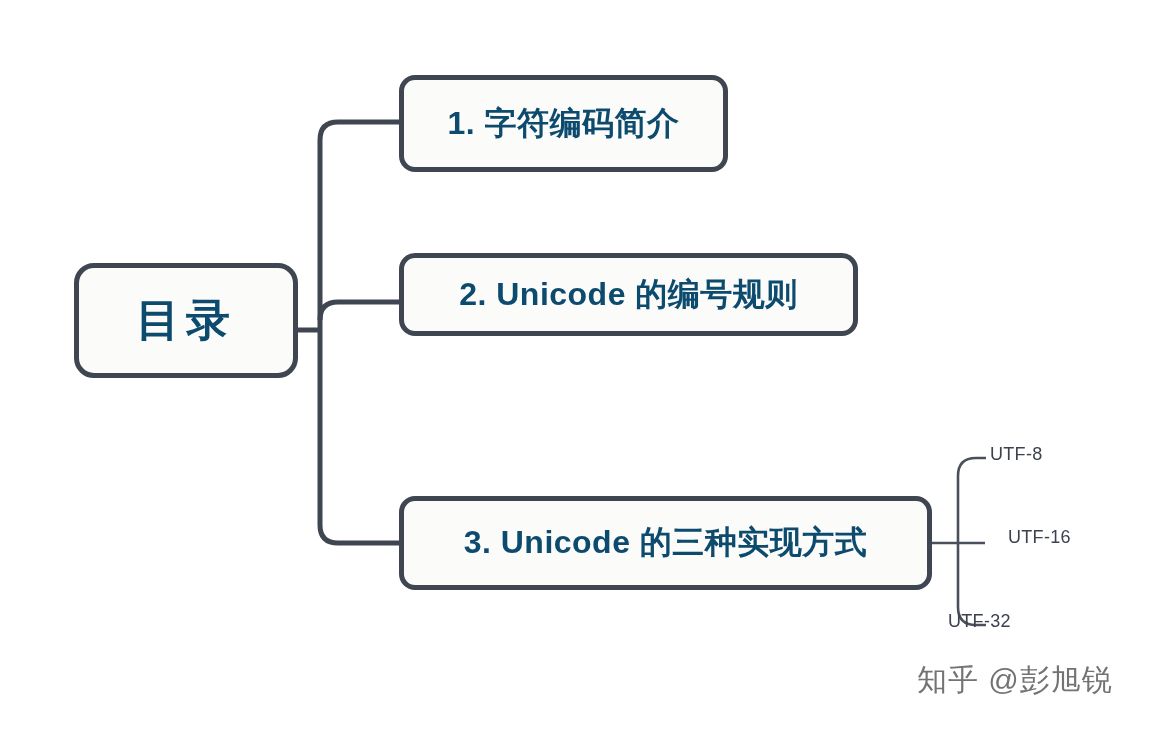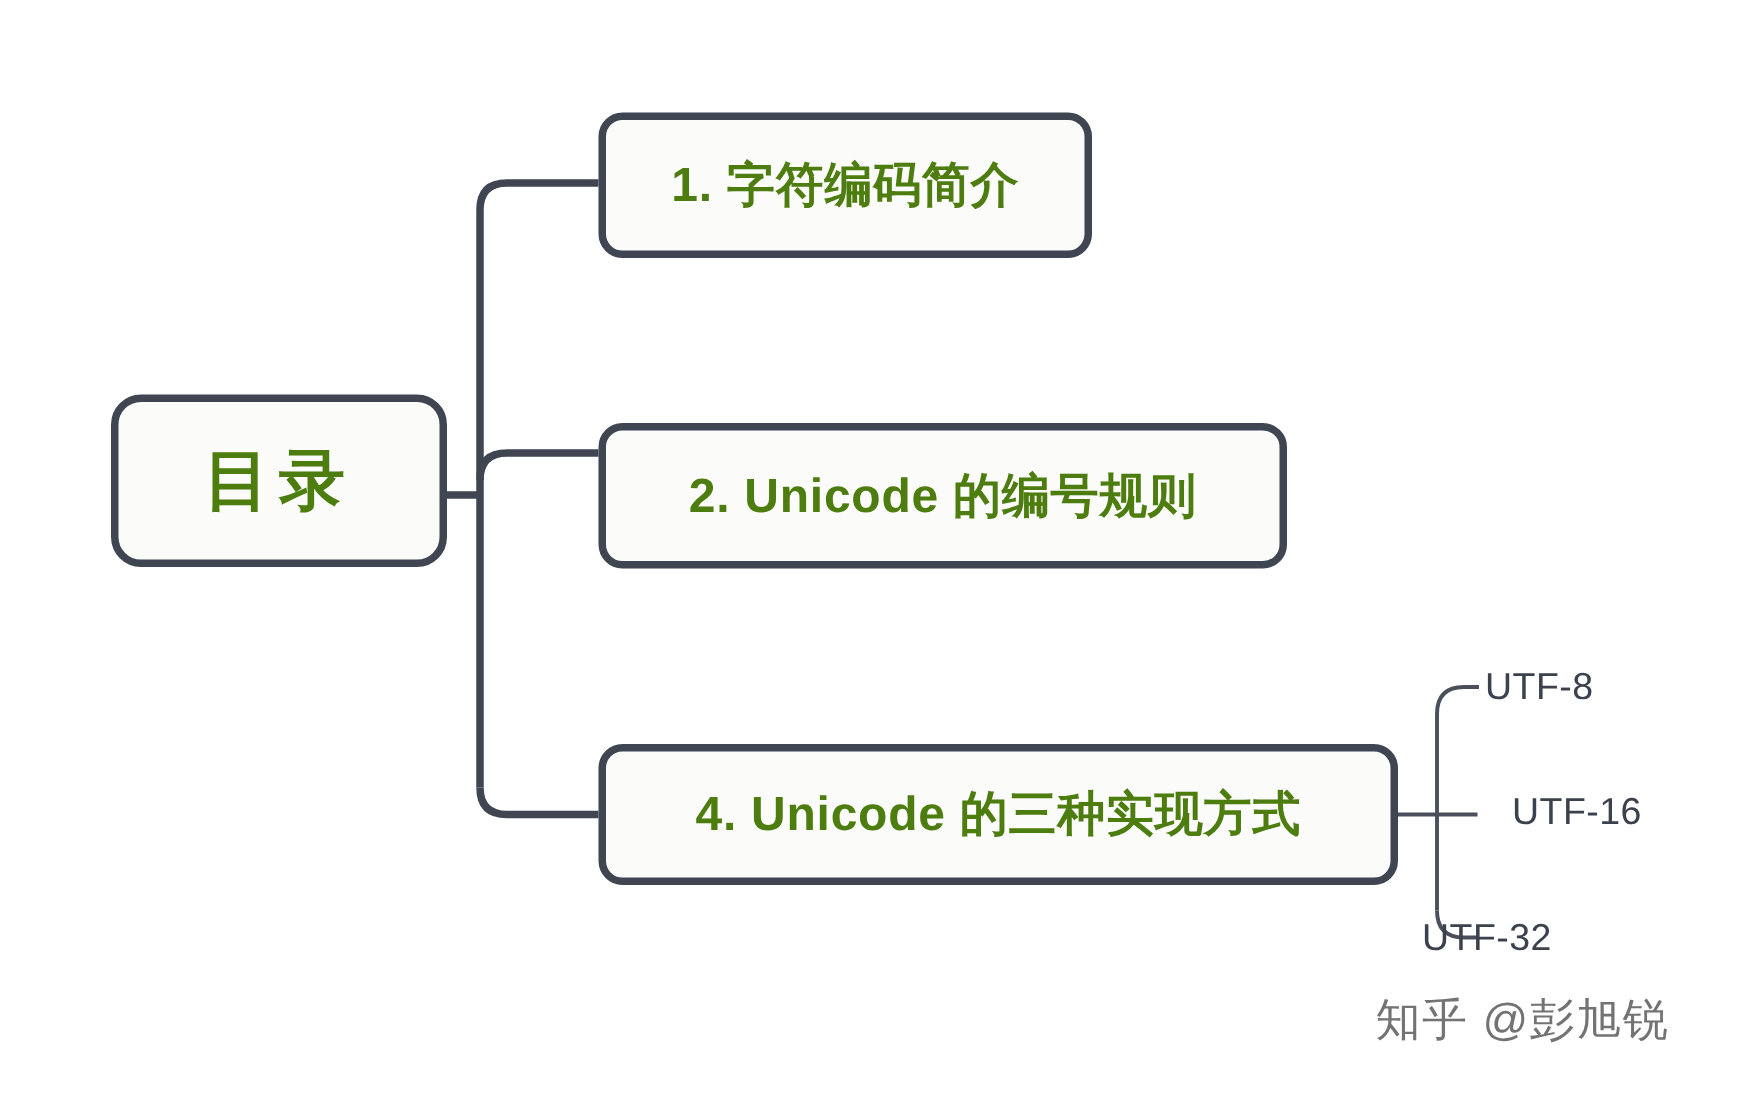--- a/index.html
+++ b/index.html
@@ -25,21 +25,21 @@
   }
   .node {
     position: absolute;
     box-sizing: border-box;
     background: #fbfbfa;
     border: 5px solid #3f4652;
     border-radius: 16px;
     display: flex;
     align-items: center;
     justify-content: center;
-    color: #4d7c0f;
+    color: #0c4a6e;
     font-weight: bold;
     letter-spacing: 0.5px;
     white-space: nowrap;
   }
   #node-root {
     left: 74px;
     top: 263px;
     width: 224px;
     height: 115px;
     border-radius: 20px;
@@ -50,35 +50,34 @@
     left: 399px;
     top: 75px;
     width: 329px;
     height: 97px;
     font-size: 32px;
   }
   #node-b2 {
     left: 399px;
     top: 253px;
     width: 459px;
-    height: 97px;
+    height: 83px;
     font-size: 32px;
-    margin-top: 29px;
   }
   #node-b3 {
     left: 399px;
     top: 496px;
     width: 533px;
     height: 94px;
     font-size: 32px;
   }
   .leaf-label {
     position: absolute;
     color: #3b414d;
-    font-size: 25px;
+    font-size: 18px;
     font-weight: normal;
     white-space: nowrap;
     letter-spacing: 0.3px;
   }
   #leaf-utf8  { left: 990px; top: 444px; }
   #leaf-utf16 { left: 1008px; top: 527px; }
   #leaf-utf32 { left: 948px; top: 611px; }
   #watermark {
     position: absolute;
     left: 917px;
@@ -114,21 +113,21 @@
 
     <path d="M 958 607 Q 958 625 976 625 L 986 625" stroke="#4a505b" stroke-width="2.6" stroke-linecap="butt" fill="none"></path>
   </svg>
 
   <div class="node" id="node-root">目录</div>
 
   <div class="node" id="node-b1">1. 字符编码简介</div>
 
   <div class="node" id="node-b2">2. Unicode 的编号规则</div>
 
-  <div class="node" id="node-b3">4. Unicode 的三种实现方式</div>
+  <div class="node" id="node-b3">3. Unicode 的三种实现方式</div>
 
   <div class="leaf-label" id="leaf-utf8">UTF-8</div>
 
   <div class="leaf-label" id="leaf-utf16">UTF-16</div>
 
   <div class="leaf-label" id="leaf-utf32">UTF-32</div>
 
   <div id="watermark">知乎 @彭旭锐</div>
 
 </div>

